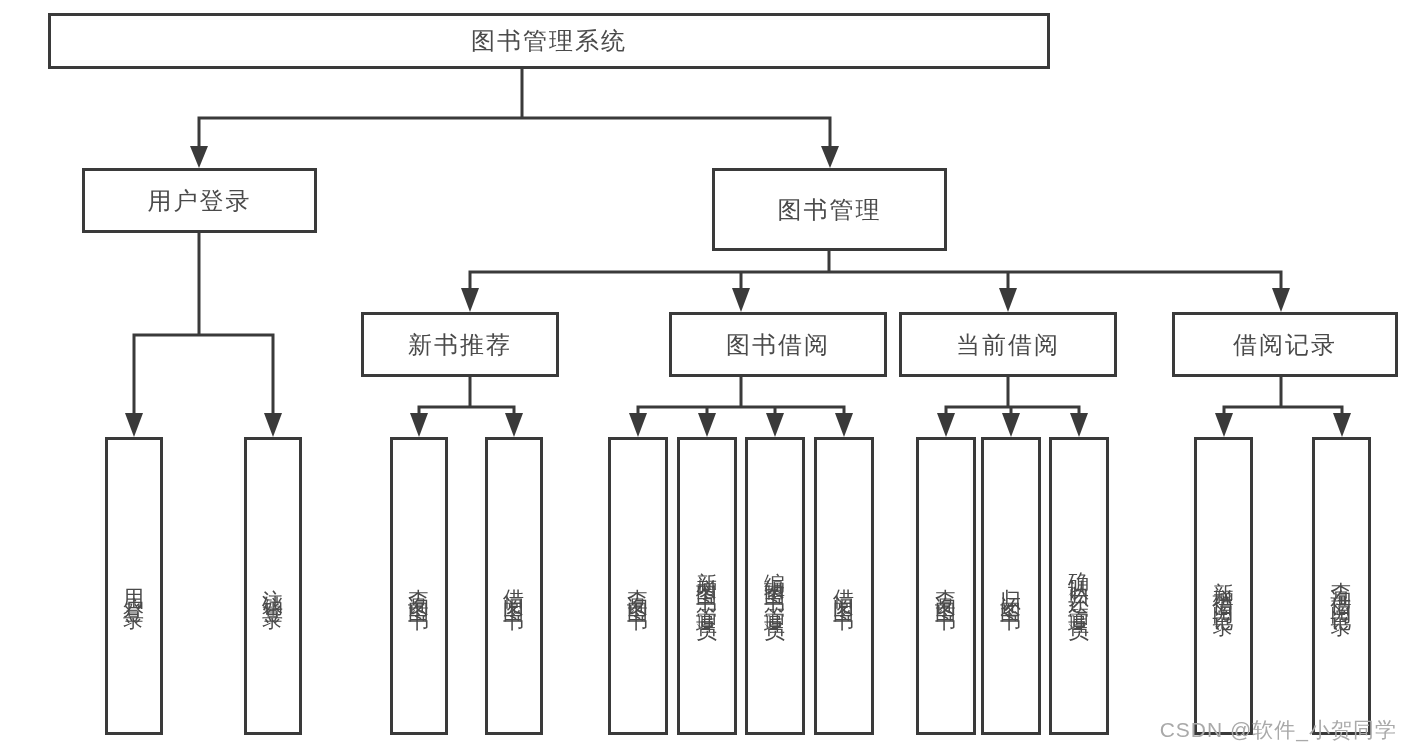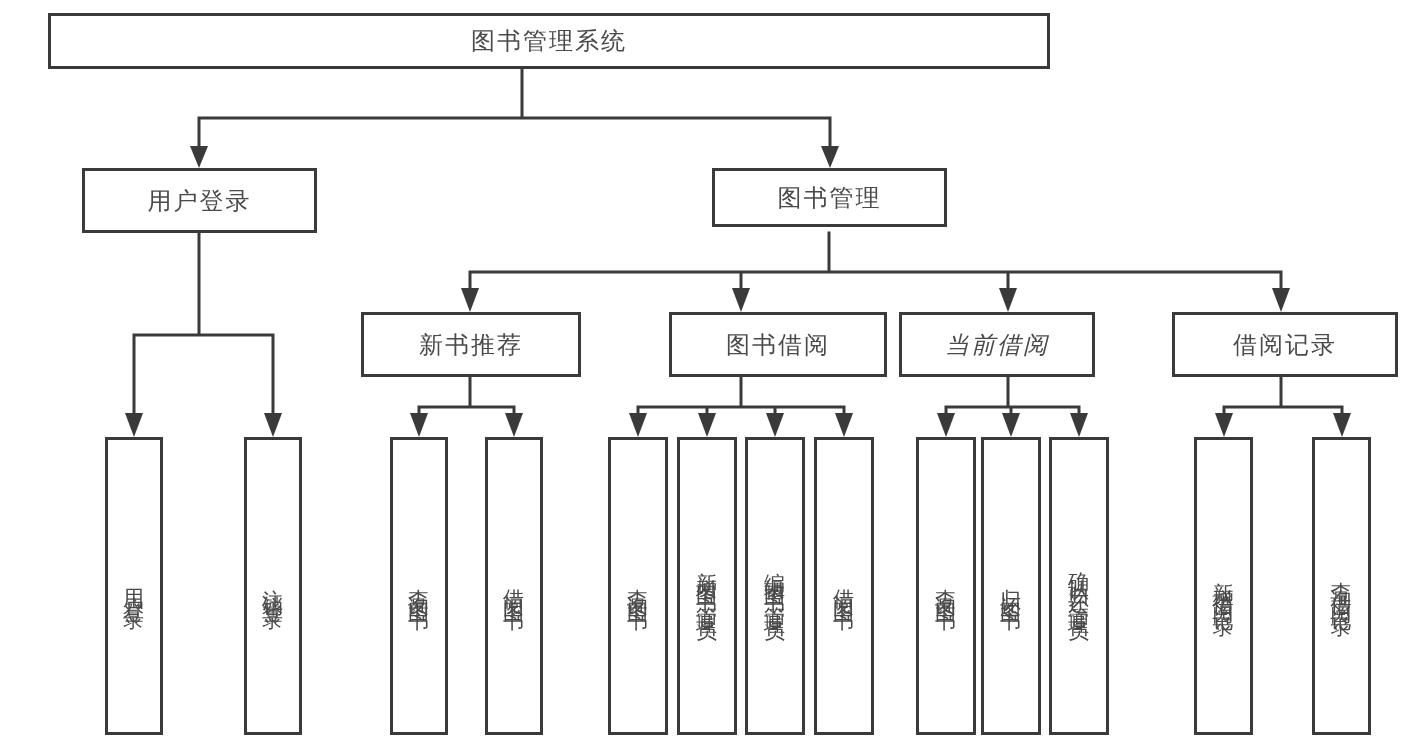--- a/index.html
+++ b/index.html
@@ -72,38 +72,39 @@
       <polygon points="1002,413 1020,413 1011,437"></polygon>
       <polygon points="1070,413 1088,413 1079,437"></polygon>
       <polygon points="1215,413 1233,413 1224,437"></polygon>
       <polygon points="1333,413 1351,413 1342,437"></polygon>
     </g>
   </svg>
 
   <div class="node" style="left:21px; top:13px; width:1002px; height:56px;margin-left:27px;">图书管理系统</div>
 
   <div class="node" style="left:82px; top:168px; width:235px; height:65px;">用户登录</div>
-  <div class="node" style="left:712px; top:168px; width:235px; height:59px;">图书管理</div>
+  <div class="node" style="left:712px; top:168px; width:235px; height:83px;">图书管理</div>
 
-  <div class="node" style="left:361px; top:312px; width:220px; height:65px;">新书推荐</div>
+  <div class="node" style="left:361px; top:312px; width:198px; height:65px;">新书推荐</div>
   <div class="node" style="left:632px; top:312px; width:218px; height:65px;margin-left:37px;">图书借阅</div>
-  <div class="node" style="left:899px; top:312px; width:196px; height:65px;font-style:italic;">当前借阅</div>
+  <div class="node" style="left:899px; top:312px; width:218px; height:65px;">当前借阅</div>
   <div class="node" style="left:1172px; top:312px; width:226px; height:65px;">借阅记录</div>
 
   <div class="leaf" style="left:105px; top:437px; width:58px; height:298px;">用户登录</div>
   <div class="leaf" style="left:244px; top:437px; width:58px; height:298px;">注销登录</div>
 
   <div class="leaf" style="left:390px; top:437px; width:58px; height:298px;">查询图书</div>
   <div class="leaf" style="left:485px; top:437px; width:58px; height:298px;">借阅图书</div>
 
   <div class="leaf" style="left:608px; top:437px; width:60px; height:298px;">查询图书</div>
   <div class="leaf" style="left:677px; top:437px; width:60px; height:298px;">新增图书（管理员）</div>
   <div class="leaf" style="left:745px; top:437px; width:60px; height:298px;">编辑图书（管理员）</div>
   <div class="leaf" style="left:814px; top:437px; width:60px; height:298px;">借阅图书</div>
 
   <div class="leaf" style="left:916px; top:437px; width:60px; height:298px;">查询图书</div>
   <div class="leaf" style="left:981px; top:437px; width:60px; height:298px;">归还图书</div>
   <div class="leaf" style="left:1049px; top:437px; width:60px; height:298px;">确认归还（管理员）</div>
 
   <div class="leaf" style="left:1194px; top:437px; width:59px; height:298px;">新增借阅记录</div>
   <div class="leaf" style="left:1312px; top:437px; width:59px; height:298px;">查询借阅记录</div>
 
+  <div class="watermark">CSDN @软件_小贺同学</div>
 </div>
 
 </body></html>

